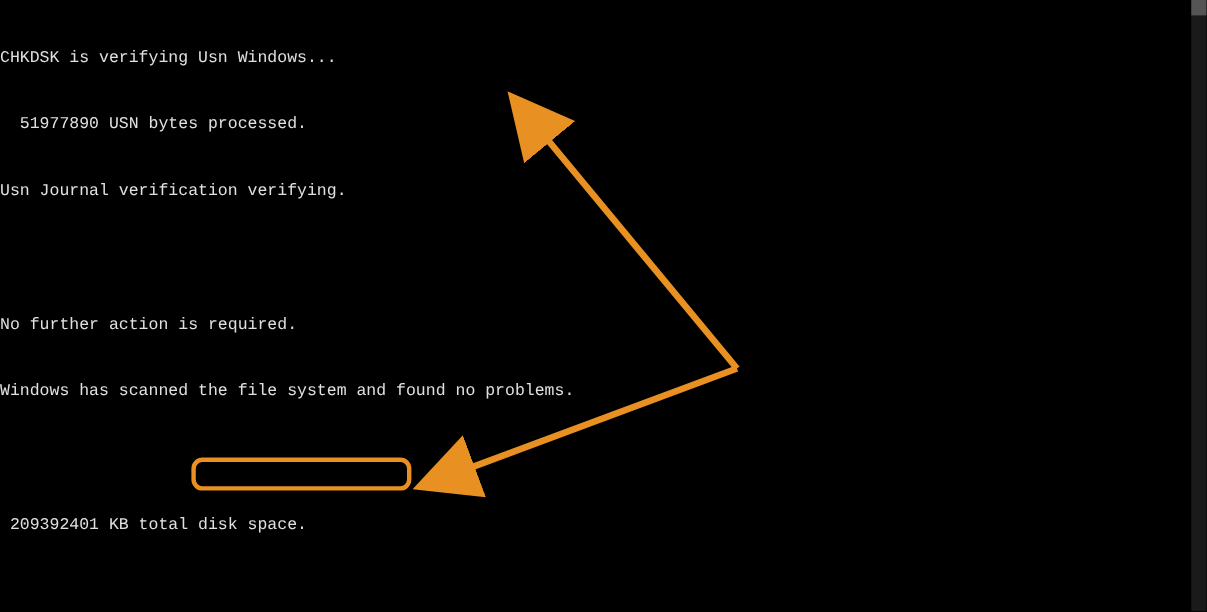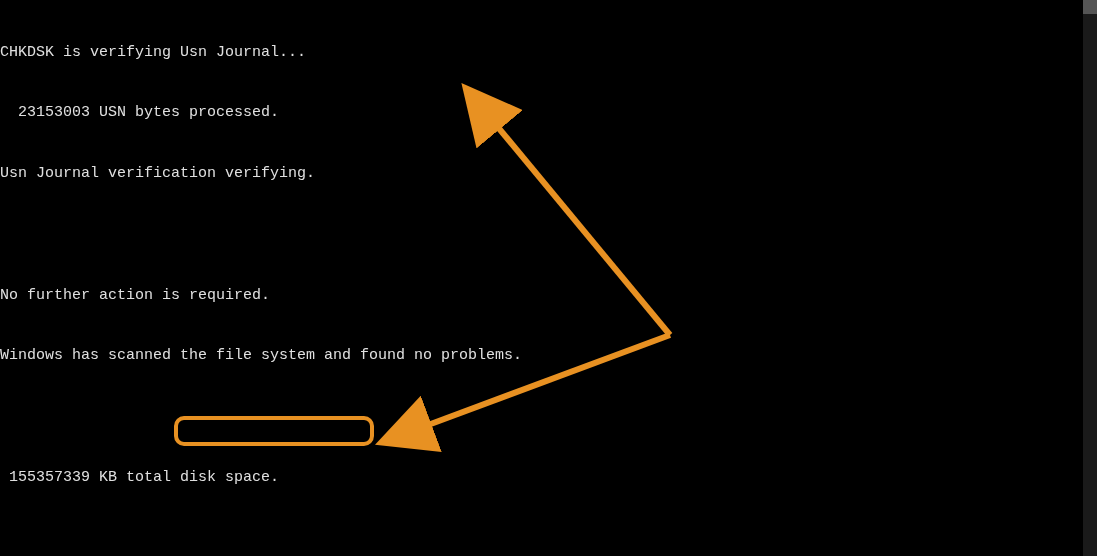--- a/index.html
+++ b/index.html
@@ -53,28 +53,28 @@
       position: absolute;
       top: 0;
       left: 0;
       pointer-events: none;
     }
   </style>
 </head>
 <body>
 
 <div class="terminal">
-  <span class="line">CHKDSK is verifying Usn Journal...</span>
-  <span class="line">  23153003 USN bytes processed.</span>
+  <span class="line">CHKDSK is verifying Usn Windows...</span>
+  <span class="line">  51977890 USN bytes processed.</span>
   <span class="line">Usn Journal verification verifying.</span>
   <span class="line"></span>
   <span class="line">No further action is required.</span>
   <span class="line">Windows has scanned the file system and found no problems.</span>
   <span class="line"></span>
-  <span class="line"> 155357339 KB total disk space.</span>
+  <span class="line"> 209392401 KB total disk space.</span>
   
   
   
   
   
   
   
   
   
   

